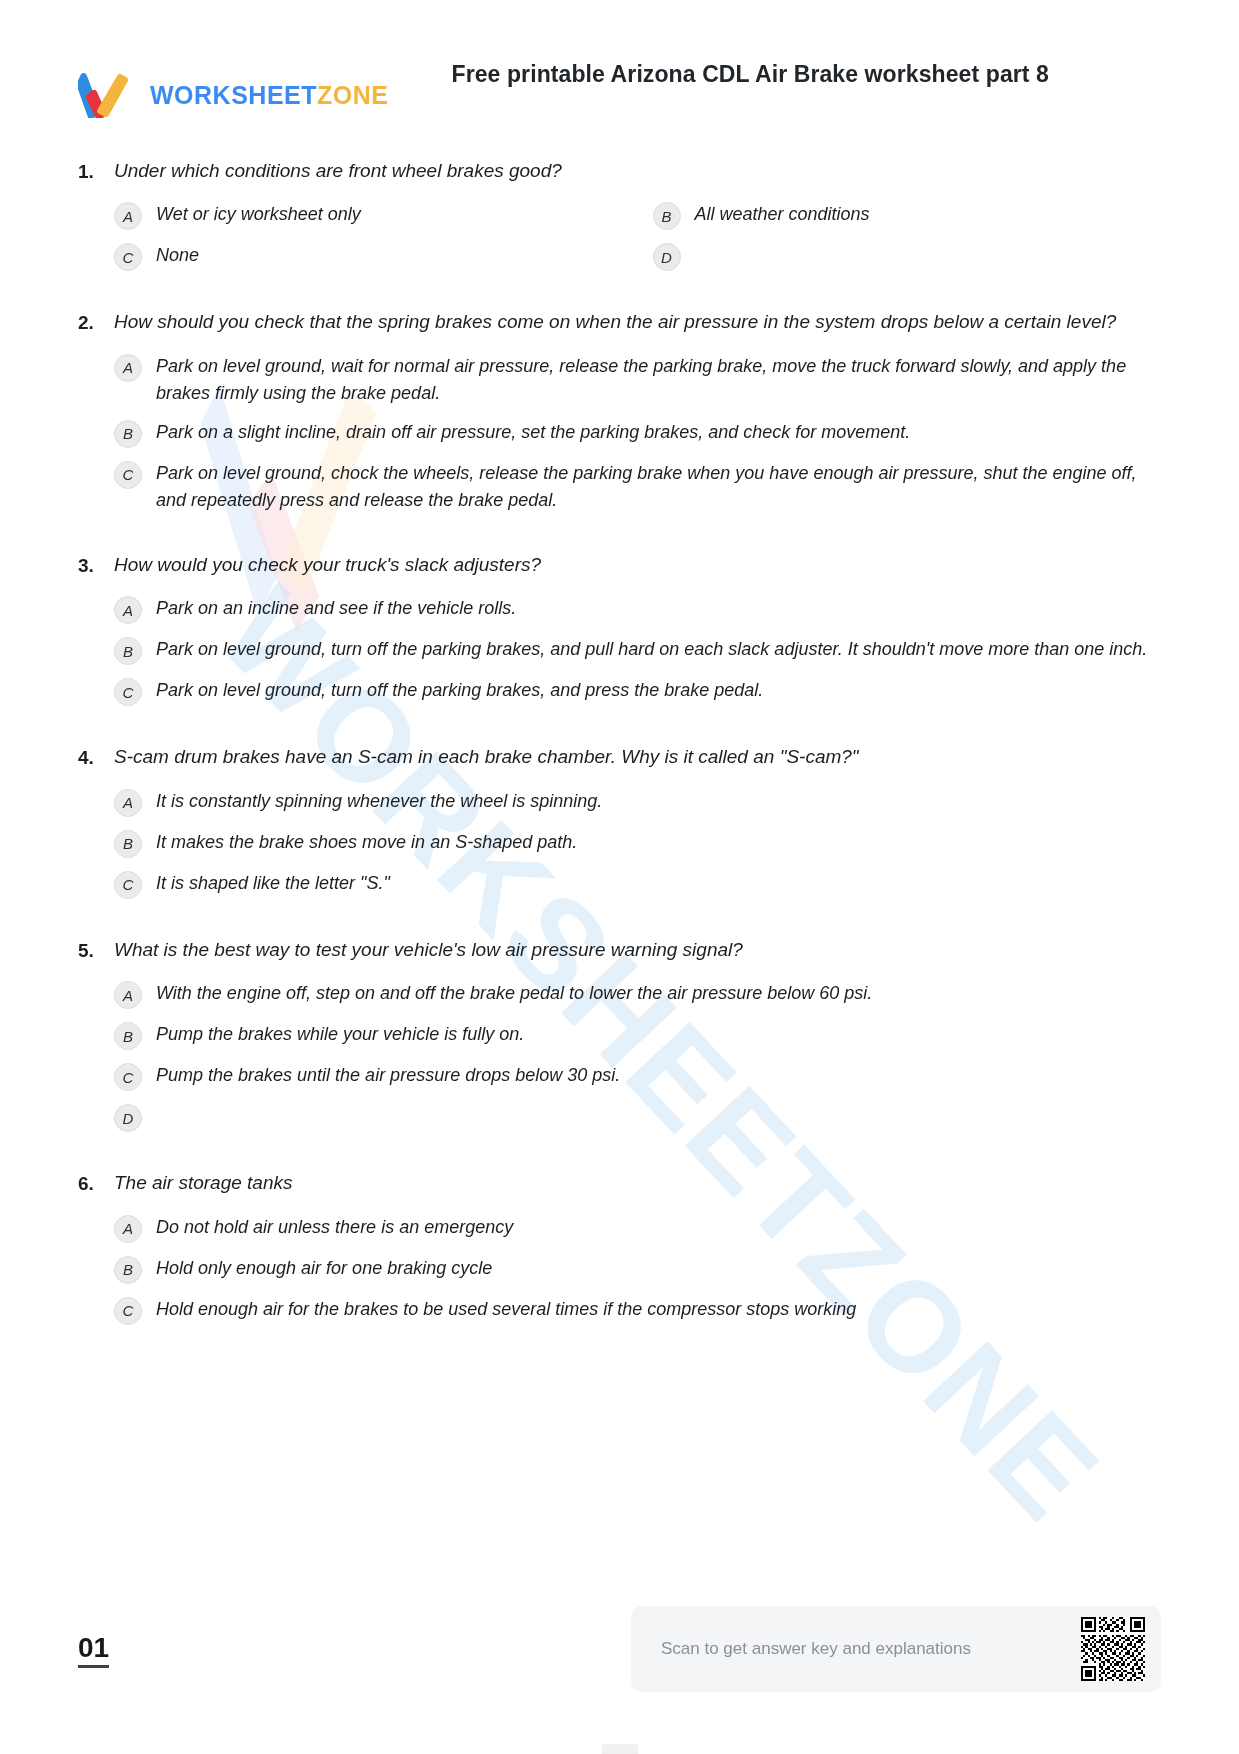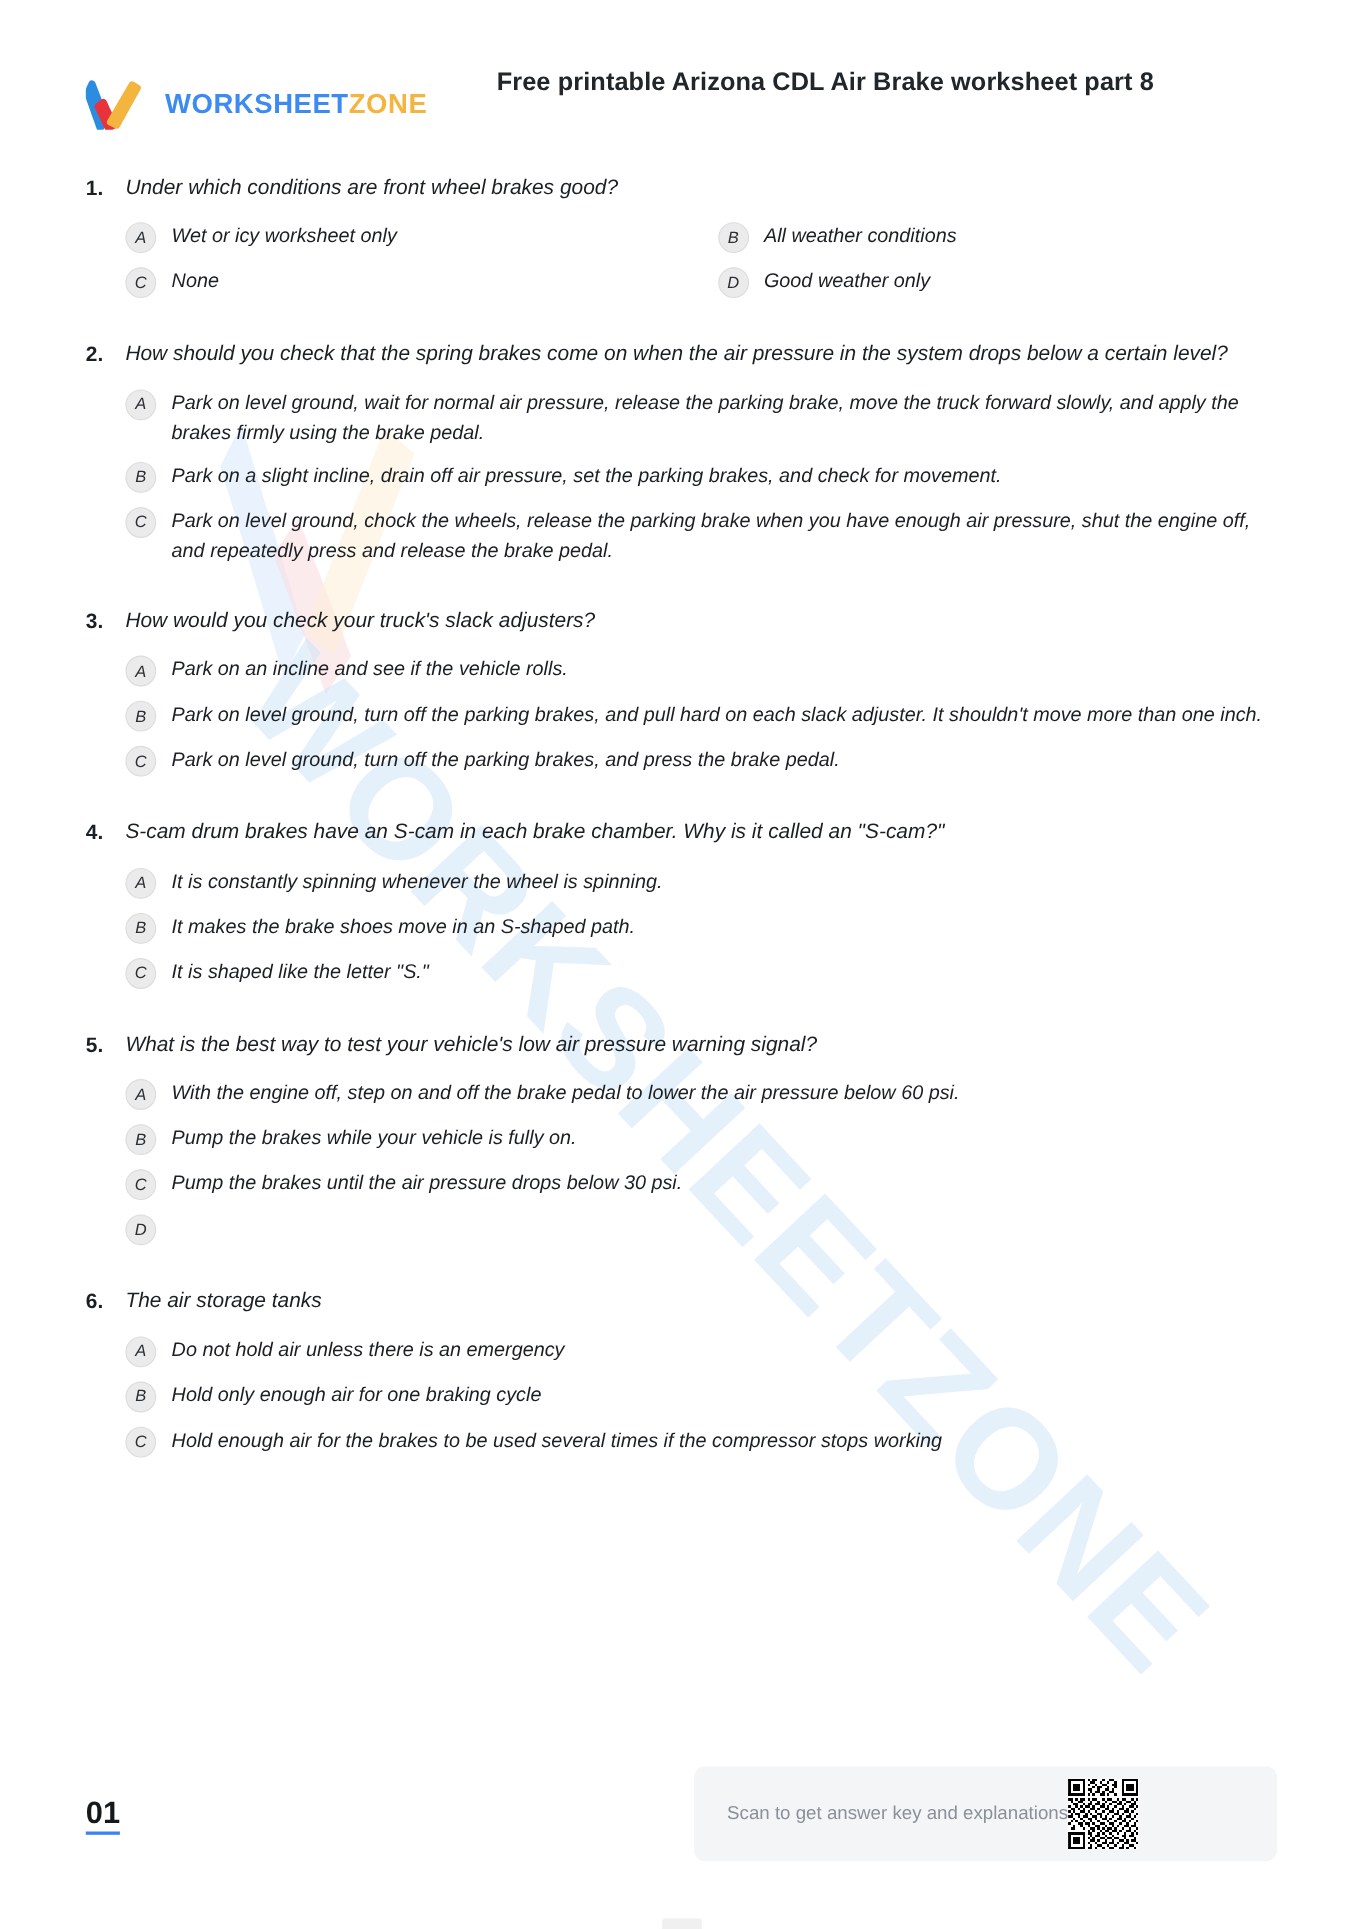--- a/index.html
+++ b/index.html
@@ -75,27 +75,27 @@
 
   
   .footer {
     position: absolute; left: 0; right: 0; bottom: 0; height: 240px;
     z-index: 3;
     padding: 0 78px;
   }
   .page-no {
     position: absolute; left: 78px; bottom: 86px;
     font-size: 28px; font-weight: 700; color: #16191c;
-    border-bottom: 3px solid #3b82f6; padding-bottom: 3px; line-height: 1;
+    border-bottom: 3px solid #404040; padding-bottom: 3px; line-height: 1;
   }
   .scan-box {
     position: absolute; right: 78px; bottom: 62px;
     width: 530px; height: 86px;
     background: #f4f5f7; border-radius: 10px;
-    display: flex; align-items: center; justify-content: flex-start;
+    display: flex; align-items: center; justify-content: space-between;
     padding: 0 16px 0 30px;
   }
   .scan-label { font-size: 17px; color: #8a9099; }
   .qr { width: 64px; height: 64px; background:#fff; }
   .bottom-tab {
     position: absolute; left: 50%; transform: translateX(-50%);
     bottom: 0; width: 36px; height: 10px;
     background: #f0f0f0; border-radius: 3px 3px 0 0;
   }
 </style>
@@ -142,21 +142,20 @@
             <div class="opt">
               <div class="opt-letter">B</div>
               <div class="opt-text">All weather conditions</div>
             </div>
             <div class="opt">
               <div class="opt-letter">C</div>
               <div class="opt-text">None</div>
             </div>
             <div class="opt">
               <div class="opt-letter">D</div>
-              <div class="opt-text">Good weather only</div>
             </div>
           </div>
         </div>
       </div>
       <div class="q-block">
         <div class="q-num">2.</div>
         <div class="q-body">
           <div class="q-text">How should you check that the spring brakes come on when the air pressure in the system drops below a certain level?</div>
           <div class="opts">
             <div class="opt">

